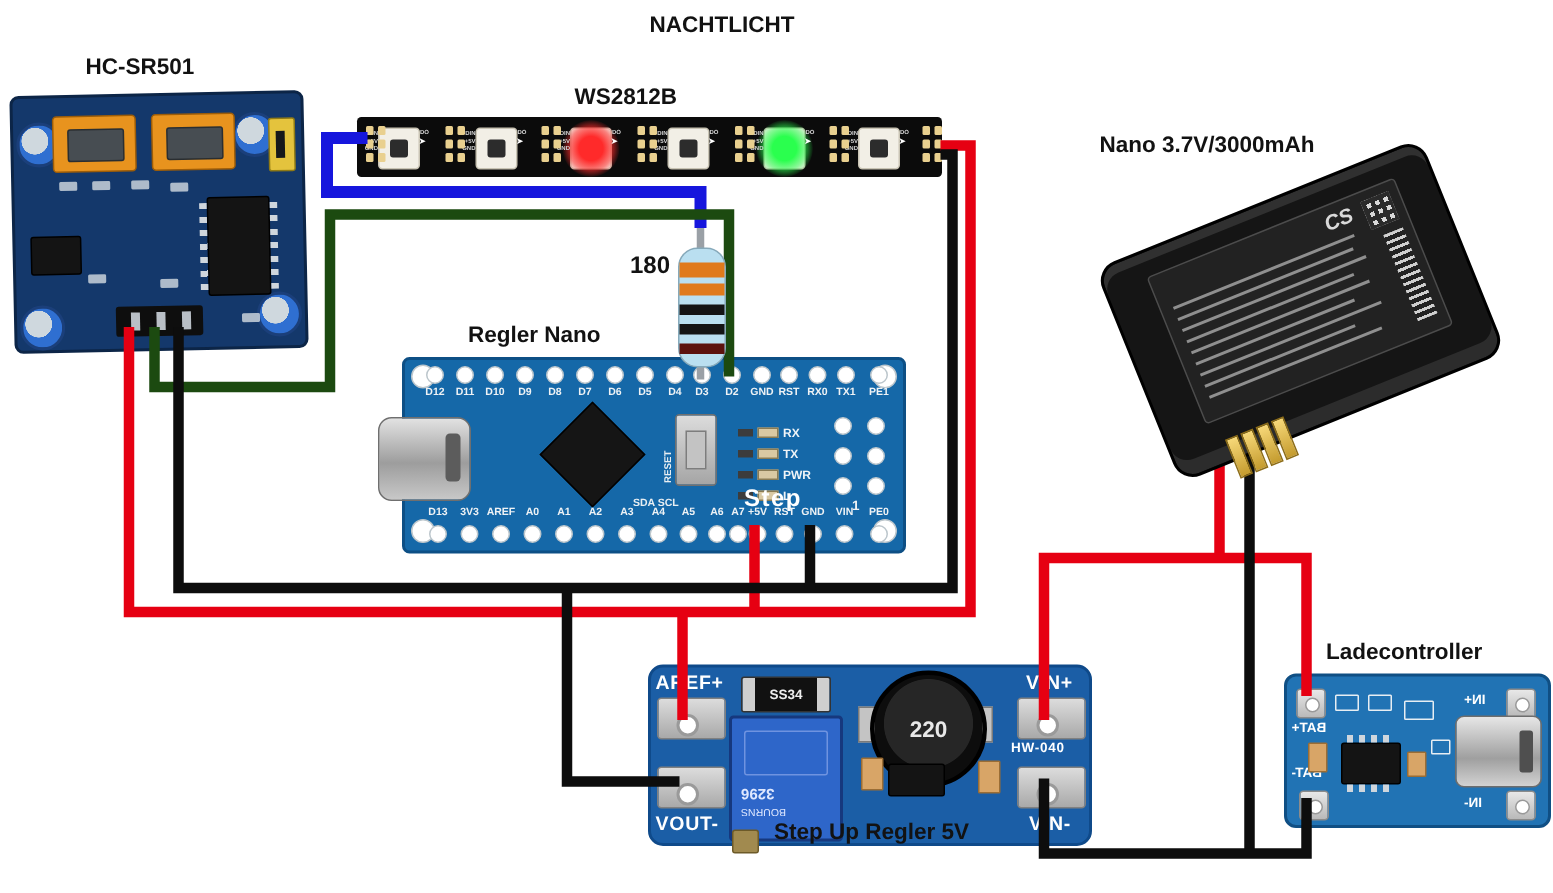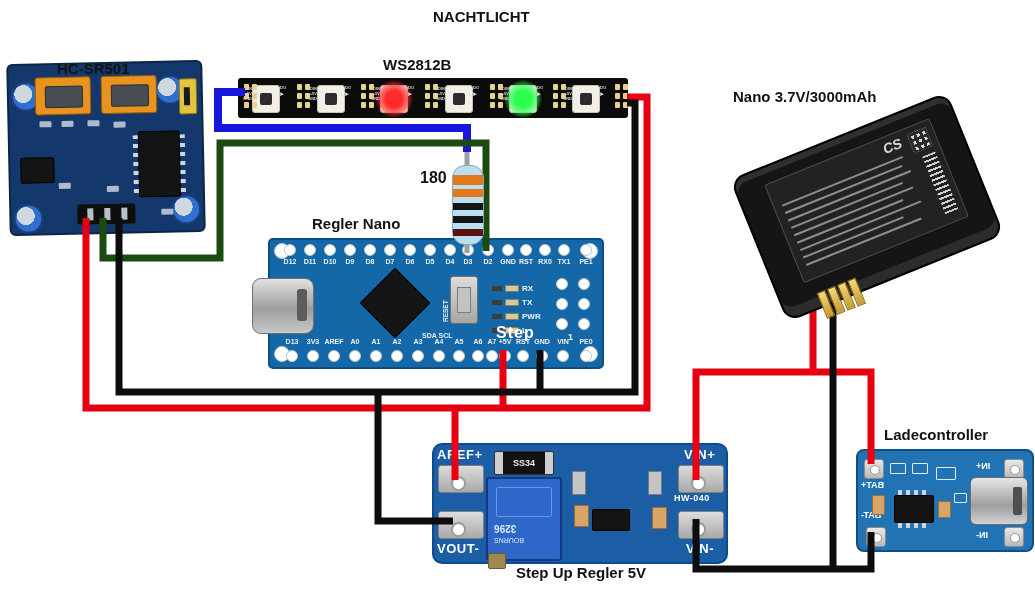--- a/index.html
+++ b/index.html
@@ -81,27 +81,27 @@
   .flip180{display:inline-block;transform:rotate(180deg);}
   .screw{position:absolute;left:54px;top:108px;width:16px;height:14px;background:#a18a4f;border:1px solid #6d5a28;border-radius:2px;}
   svg.wires{position:absolute;left:0;top:0;z-index:5;pointer-events:none;}
 </style>
 </head>
 <body>
 
 <div class="canvas">
 
   <div class="cap" style="left:433px;top:8px;">NACHTLICHT</div>
-  <div class="cap" style="left:57px;top:60px;">HC-SR501</div>
+  <div class="cap" style="left:57px;top:36px;">HC-SR501</div>
   <div class="cap" style="left:383px;top:56px;">WS2812B</div>
   <div class="cap" style="left:312px;top:215px;">Regler Nano</div>
   <div class="cap" style="left:420px;top:169px;font-size:16px;">180</div>
   <div class="cap" style="left:733px;top:88px;">Nano 3.7V/3000mAh</div>
   <div class="cap" style="left:884px;top:426px;">Ladecontroller</div>
-  <div class="cap" style="left:516px;top:564px;">Step Up Regler 5V</div>
+  <div class="cap" style="left:516px;top:546px;">Step Up Regler 5V</div>
 
   <div class="board pir">
     <div class="abs capblue" style="left:2px;top:16px;"></div>
     <div class="abs capblue" style="left:146px;top:12px;"></div>
     <div class="abs capblue" style="left:2px;top:138px;"></div>
     <div class="abs capblue" style="left:160px;top:132px;"></div>
     <div class="abs trimpot" style="left:26px;top:12px;">
         <div class="slider"></div>
       </div>
     <div class="abs trimpot" style="left:92px;top:12px;">
@@ -391,20 +391,23 @@
     <div class="bighole" style="left:257px;top:31px;"></div>
     <div class="bighole" style="left:257px;top:77px;"></div>
     <div class="suplbl" style="left:3px;top:2px;">AREF+</div>
     <div class="suplbl" style="left:3px;top:96px;">VOUT-</div>
     <div class="suplbl" style="left:250px;top:2px;">VIN+</div>
     <div class="suplbl" style="left:252px;top:96px;">VIN-</div>
     <div class="suplbl" style="left:240px;top:48px;font-size:9px;">HW-040</div>
     <div class="diode"><span>SS34</span></div>
     <div class="tab" style="left:138px;top:26px;"></div>
     <div class="tab" style="left:214px;top:26px;"></div>
+    <div class="inductor">
+        <span>220</span>
+      </div>
     <div class="tpot">
       <div style="position:absolute;left:6px;top:44px;font-size:10px;font-weight:bold;"><span class="flip180">3296</span></div>
       <div style="position:absolute;left:6px;top:58px;font-size:7px;"><span class="flip180">BOURNS</span></div>
       <div style="position:absolute;left:8px;top:8px;width:54px;height:28px;border:1px solid #6f93e0;border-radius:2px;"></div>
     </div>
     <div class="screw"></div>
     <div class="ic abs" style="left:158px;top:64px;width:36px;height:20px;"></div>
     <div class="cap-tan" style="left:140px;top:60px;width:13px;height:20px;"></div>
     <div class="cap-tan" style="left:218px;top:62px;width:13px;height:20px;"></div>
   </div>

